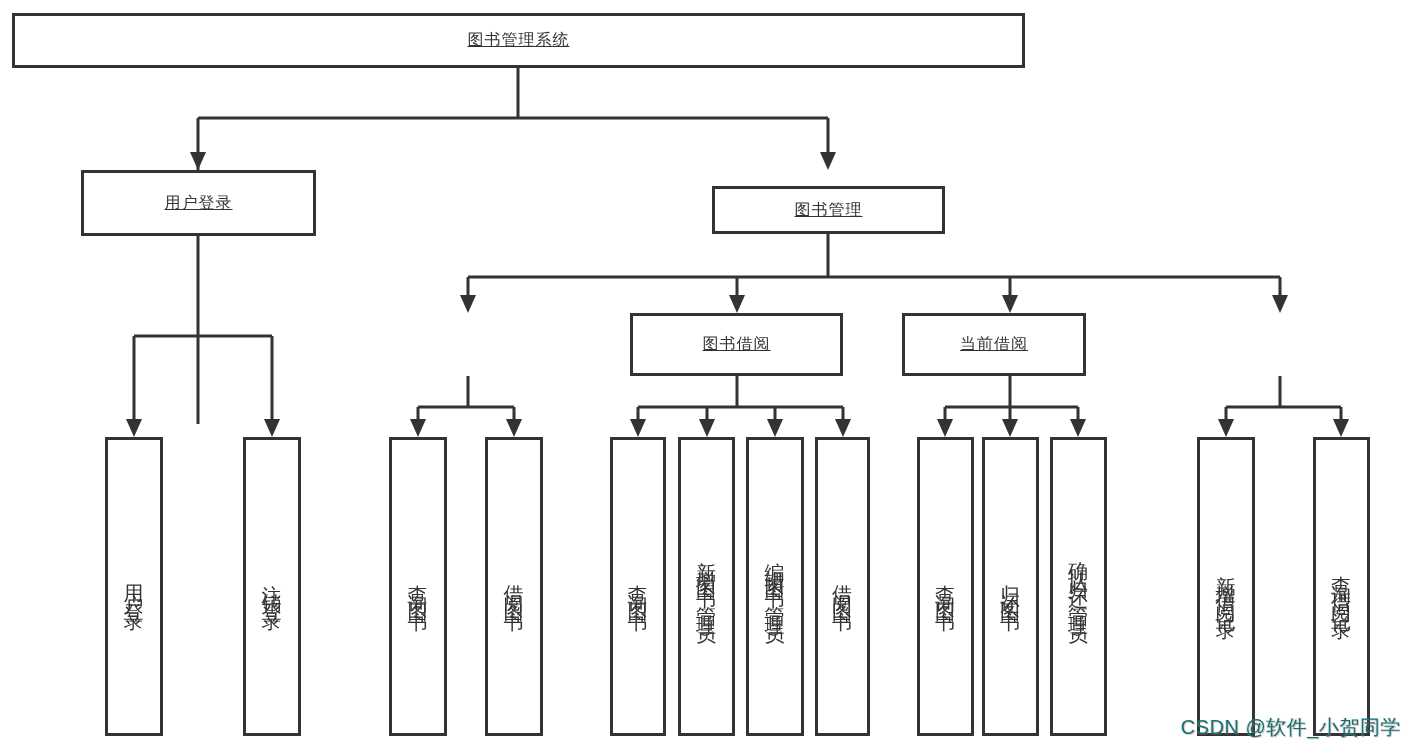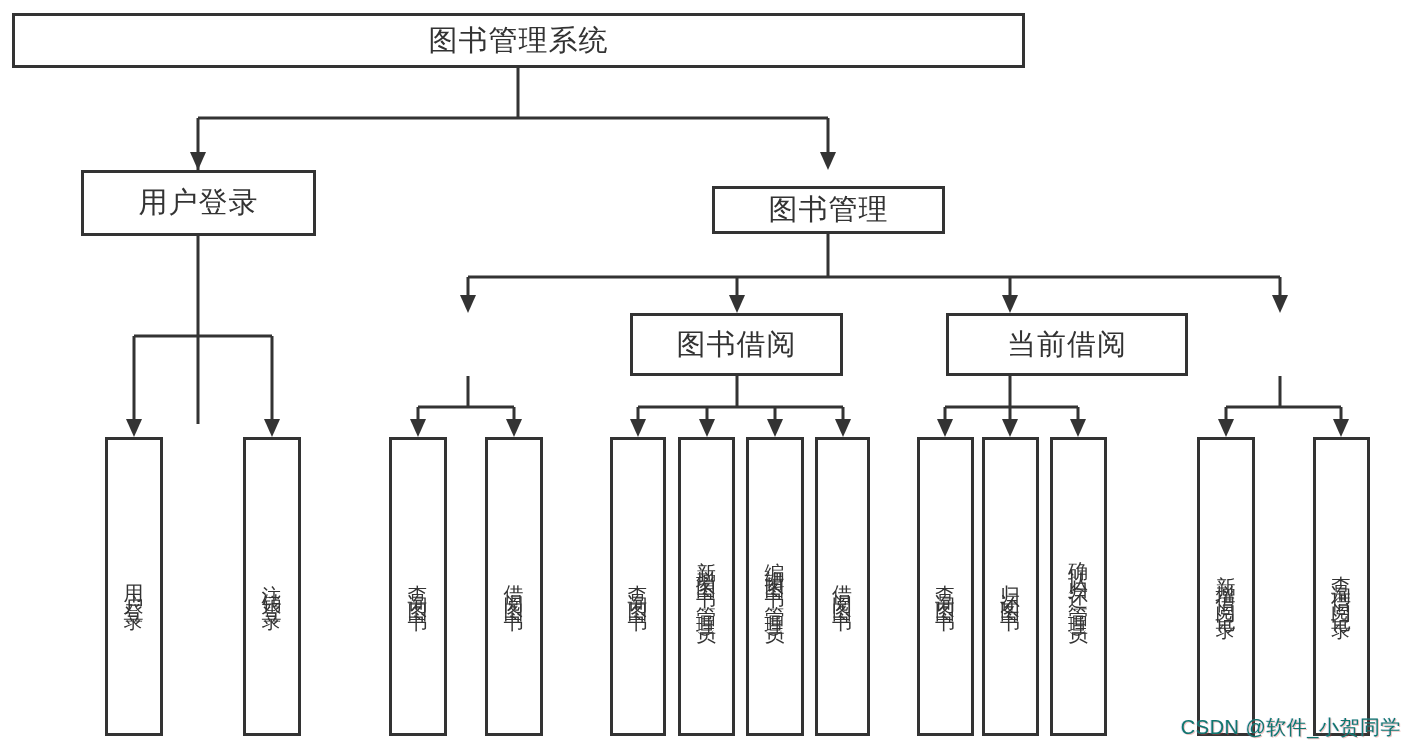--- a/index.html
+++ b/index.html
@@ -13,38 +13,38 @@
   #wires{position:absolute;left:0;top:0;z-index:0;}
   .node{
     position:absolute;
     box-sizing:border-box;
     background:#ffffff;
     border:3px solid #333333;
     color:#333333;
     display:flex;align-items:center;justify-content:center;
     z-index:1;
   }
-  .hbox{font-size:29px;letter-spacing:1px;}
+  .hbox{font-size:16px;letter-spacing:1px;text-decoration:underline;}
   .vbox{font-size:20px;}
   .vbox .vtxt{
     writing-mode:vertical-rl;
     text-orientation:mixed;
     letter-spacing:9px;
     line-height:1;
     white-space:nowrap;
   }
   
   .b-root{left:12px;top:13px;width:1013px;height:55px;}
   
   .b-userlogin{left:81px;top:170px;width:235px;height:66px;}
   .b-bookmgmt{left:712px;top:186px;width:233px;height:48px;}
   
   .b-newbook{left:362px;top:313px;width:212px;height:63px;}
   .b-bookborrow{left:630px;top:313px;width:213px;height:63px;align-items:center;}
-  .b-currborrow{left:902px;top:313px;width:242px;height:63px;margin-left:44px;}
+  .b-currborrow{left:902px;top:313px;width:184px;height:63px;}
   .b-borrowrec{left:1173px;top:313px;width:215px;height:63px;}
   
   .b-l1{left:105px;top:437px;width:58px;height:299px;}
   .b-l2{left:243px;top:437px;width:58px;height:299px;}
   .b-l3{left:389px;top:437px;width:58px;height:299px;}
   .b-l4{left:485px;top:437px;width:58px;height:299px;}
   .b-l5{left:610px;top:437px;width:56px;height:299px;}
   .b-l6{left:678px;top:437px;width:57px;height:299px;}
   .b-l7{left:746px;top:437px;width:58px;height:299px;}
   .b-l8{left:815px;top:437px;width:55px;height:299px;}

